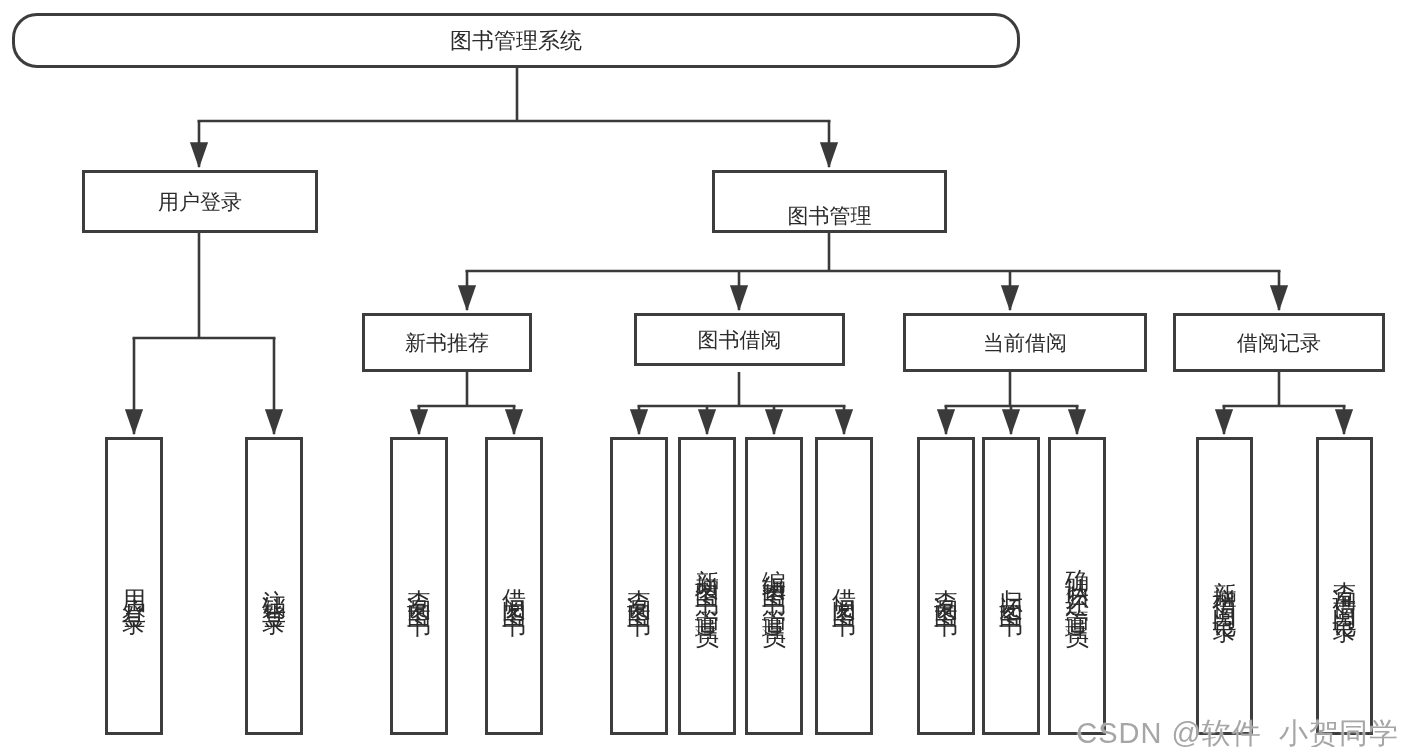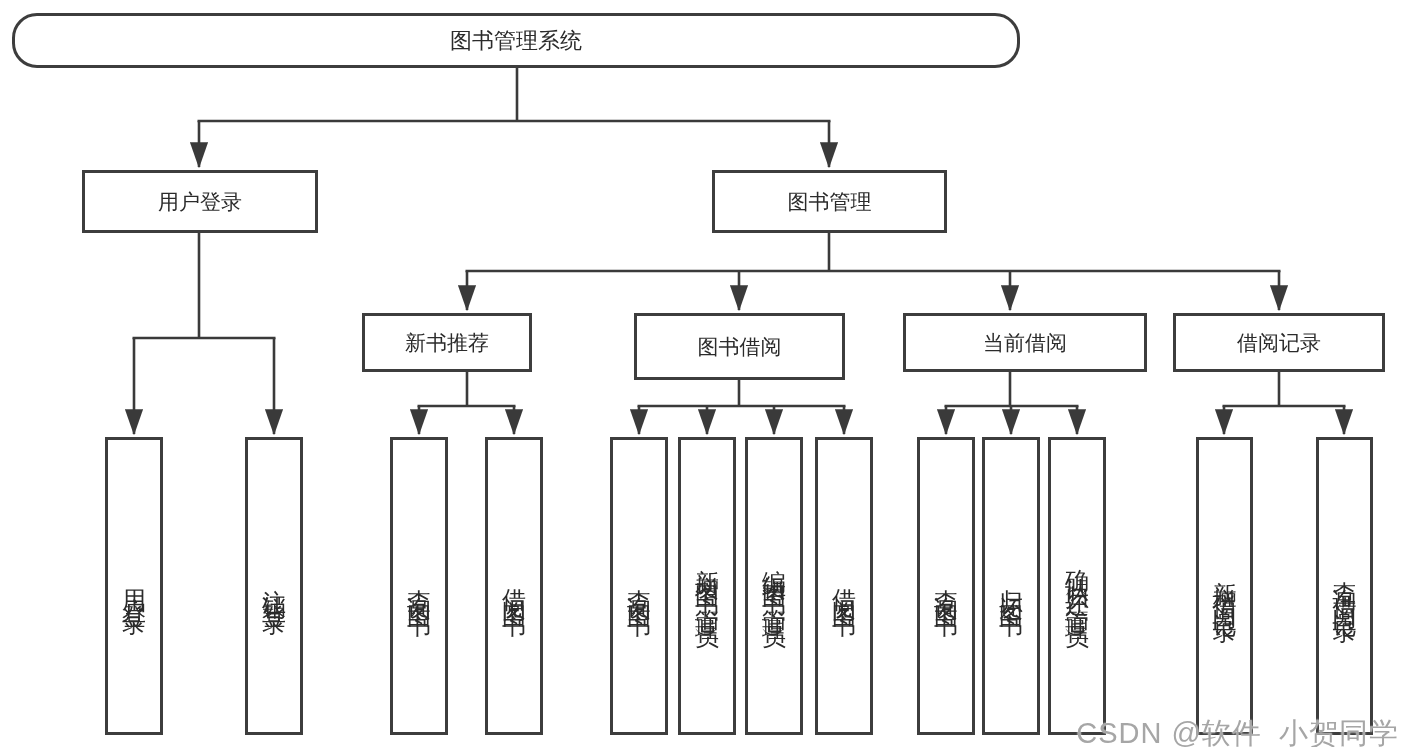--- a/index.html
+++ b/index.html
@@ -122,28 +122,28 @@
     <line x1="1344" y1="406" x2="1344" y2="434" marker-end="url(#arr)"></line>
   </svg>
 
   <div class="box root-box" style="left:12px;top:13px;width:1008px;height:55px;">
     <span>图书管理系统</span>
   </div>
 
   <div class="box l2-box" style="left:82px;top:170px;width:236px;height:63px;">
     <span>用户登录</span>
   </div>
-  <div class="box l2-box" style="left:712px;top:170px;width:235px;height:63px;">
+  <div class="box l2-box" style="left:712px;top:170px;width:235px;height:63px;align-items:flex-end;">
     <span>图书管理</span>
   </div>
 
   <div class="box l3-box" style="left:362px;top:313px;width:170px;height:59px;">
     <span>新书推荐</span>
   </div>
-  <div class="box l3-box" style="left:634px;top:313px;width:211px;height:67px;">
+  <div class="box l3-box" style="left:634px;top:313px;width:211px;height:53px;">
     <span>图书借阅</span>
   </div>
   <div class="box l3-box" style="left:903px;top:313px;width:244px;height:59px;">
     <span>当前借阅</span>
   </div>
   <div class="box l3-box" style="left:1173px;top:313px;width:212px;height:59px;">
     <span>借阅记录</span>
   </div>
 
   <div class="box leaf" style="left:105px;top:437px;width:58px;height:298px;">

